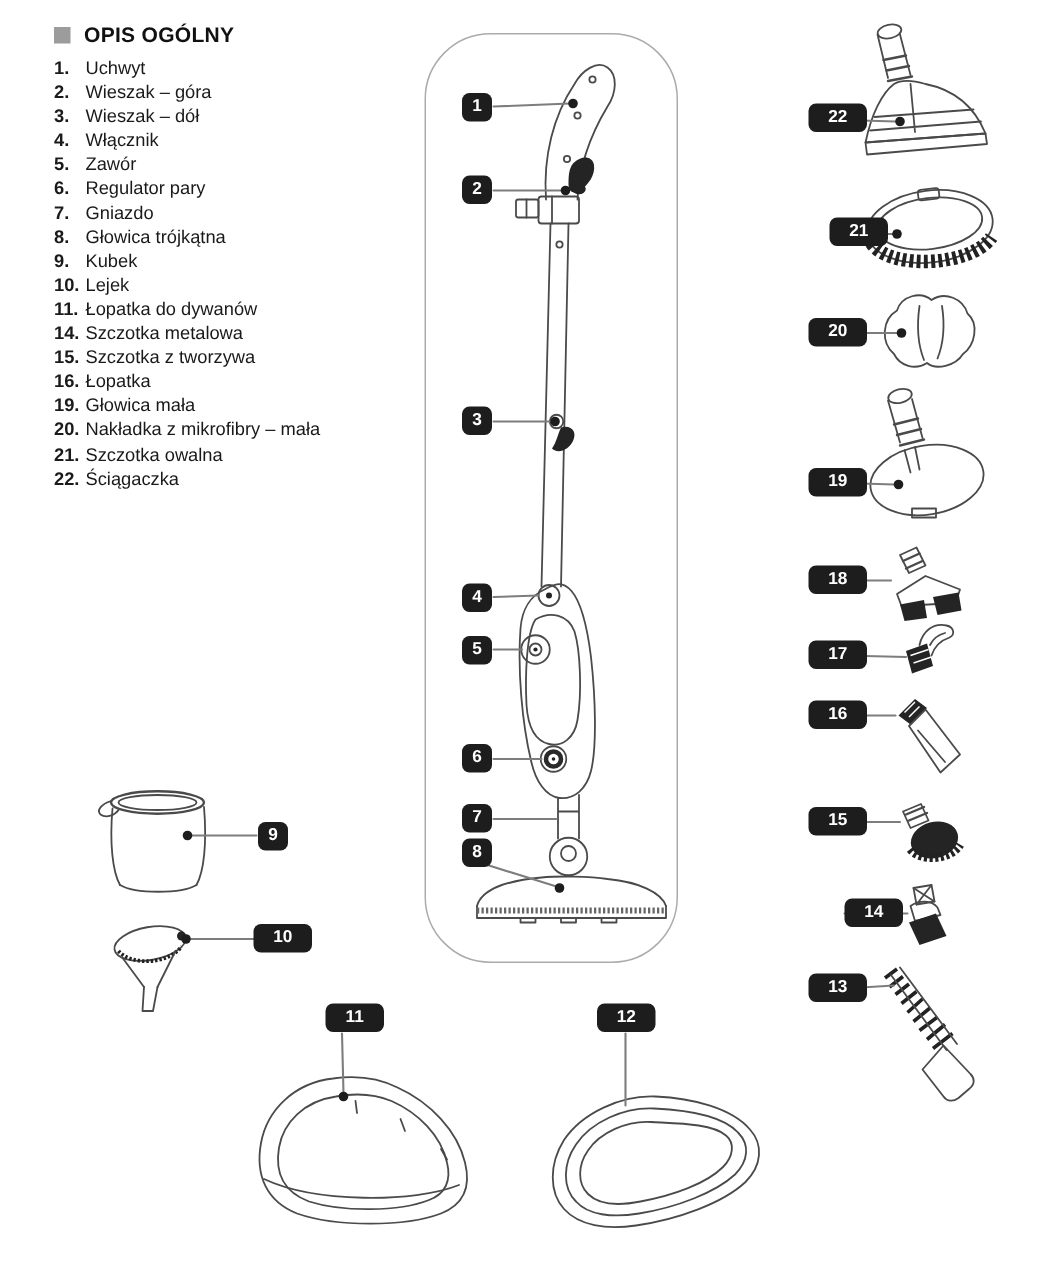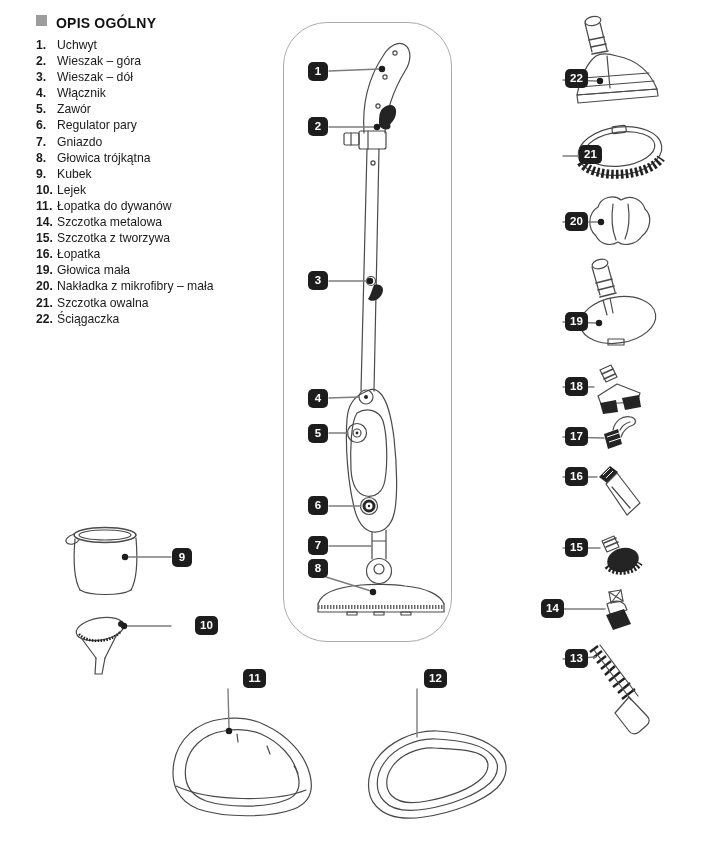--- a/index.html
+++ b/index.html
@@ -1,37 +1,37 @@
 <!DOCTYPE html>
 <html><head>
 <meta charset="utf-8">
 <style>
   html,body{margin:0;padding:0;background:#ffffff;}
   .page{position:relative;width:708px;height:849px;background:#ffffff;overflow:hidden;
         font-family:"Liberation Sans","DejaVu Sans",sans-serif;color:#1a1a1a;}
-  .titlebar{position:absolute;left:36px;top:15px;display:flex;align-items:flex-start;gap:9px;}
+  .titlebar{position:absolute;left:36px;top:15px;display:flex;align-items:center;gap:9px;}
   .bullet{width:11px;height:11px;background:#9c9c9c;display:inline-block;}
   .title{font-size:14px;font-weight:bold;color:#111;letter-spacing:0.2px;}
   ol.parts{position:absolute;left:36px;top:37px;margin:0;padding:0;list-style:none;}
   li.part{display:flex;font-size:12.2px;line-height:16.1px;color:#1a1a1a;white-space:nowrap;}
   .pnum{font-weight:bold;flex:0 0 21px;width:21px;}
   .panel{position:absolute;left:283px;top:22px;width:169px;height:620px;
          border:1.5px solid #ababab;border-radius:44px;box-sizing:border-box;}
   svg.art{position:absolute;left:0;top:0;}
   .s{stroke:#4a4a4a;fill:none;stroke-width:1.2;stroke-linecap:round;stroke-linejoin:round;}
   .s15{stroke:#4a4a4a;fill:none;stroke-width:1.6;stroke-linecap:round;}
   .f{fill:#242424;stroke:none;}
   .ld{stroke:#7d7d7d;stroke-width:1.4;stroke-linecap:round;}
   .dot{fill:#1d1d1d;stroke:none;}
   .fr{stroke:#222222;fill:none;}
   .wl{stroke:#ffffff;fill:none;stroke-width:1;}
   .callout{position:absolute;height:19px;width:20px;background:#1d1d1d;color:#ffffff;
            border-radius:5px;font-size:11.5px;font-weight:bold;display:flex;
            align-items:center;justify-content:center;line-height:1;}
-  .callout.w2{width:23px;margin-left:26px;}
+  .callout.w2{width:39px;}
 </style>
 </head>
 <body>
 
 <div class="page">
 
   <div class="titlebar">
     <span class="bullet"></span>
     <span class="title">OPIS OGÓLNY</span>
   </div>
@@ -309,21 +309,21 @@
   <div class="callout" style="left:308px;top:389px">4</div>
   <div class="callout" style="left:308px;top:424px">5</div>
   <div class="callout" style="left:308px;top:496px">6</div>
   <div class="callout" style="left:308px;top:536px">7</div>
   <div class="callout" style="left:308px;top:559px">8</div>
   <div class="callout" style="left:172px;top:548px">9</div>
   <div class="callout w2" style="left:169px;top:616px">10</div>
   <div class="callout w2" style="left:217px;top:669px">11</div>
   <div class="callout w2" style="left:398px;top:669px">12</div>
   <div class="callout w2" style="left:539px;top:649px">13</div>
-  <div class="callout w2" style="left:515px;top:599px">14</div>
+  <div class="callout w2" style="left:563px;top:599px">14</div>
   <div class="callout w2" style="left:539px;top:538px">15</div>
   <div class="callout w2" style="left:539px;top:467px">16</div>
   <div class="callout w2" style="left:539px;top:427px">17</div>
   <div class="callout w2" style="left:539px;top:377px">18</div>
   <div class="callout w2" style="left:539px;top:312px">19</div>
   <div class="callout w2" style="left:539px;top:212px">20</div>
   <div class="callout w2" style="left:553px;top:145px">21</div>
   <div class="callout w2" style="left:539px;top:69px">22</div>
 
 </div>

